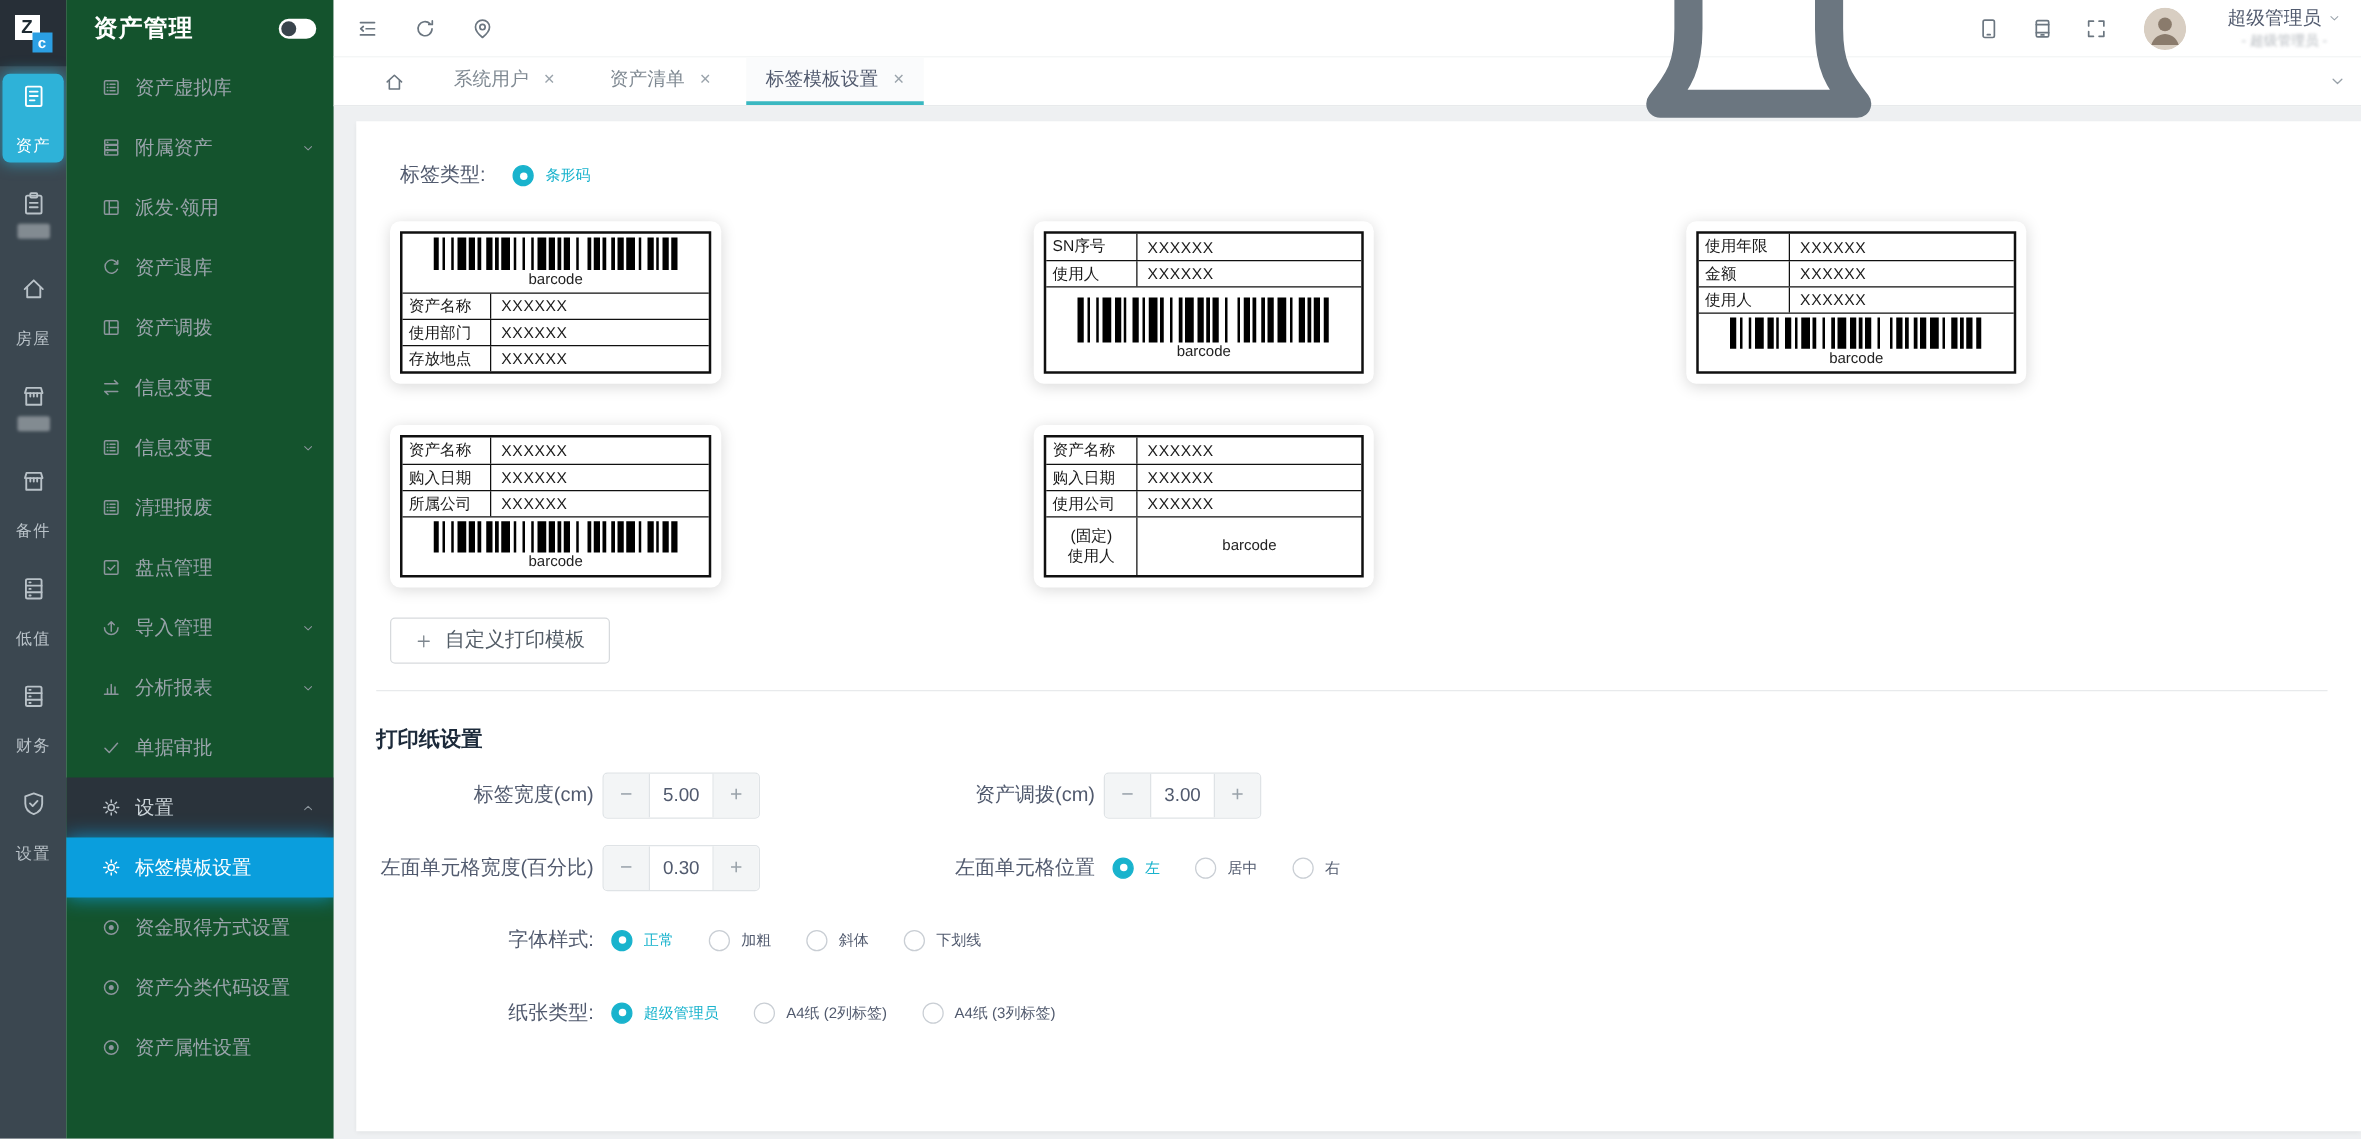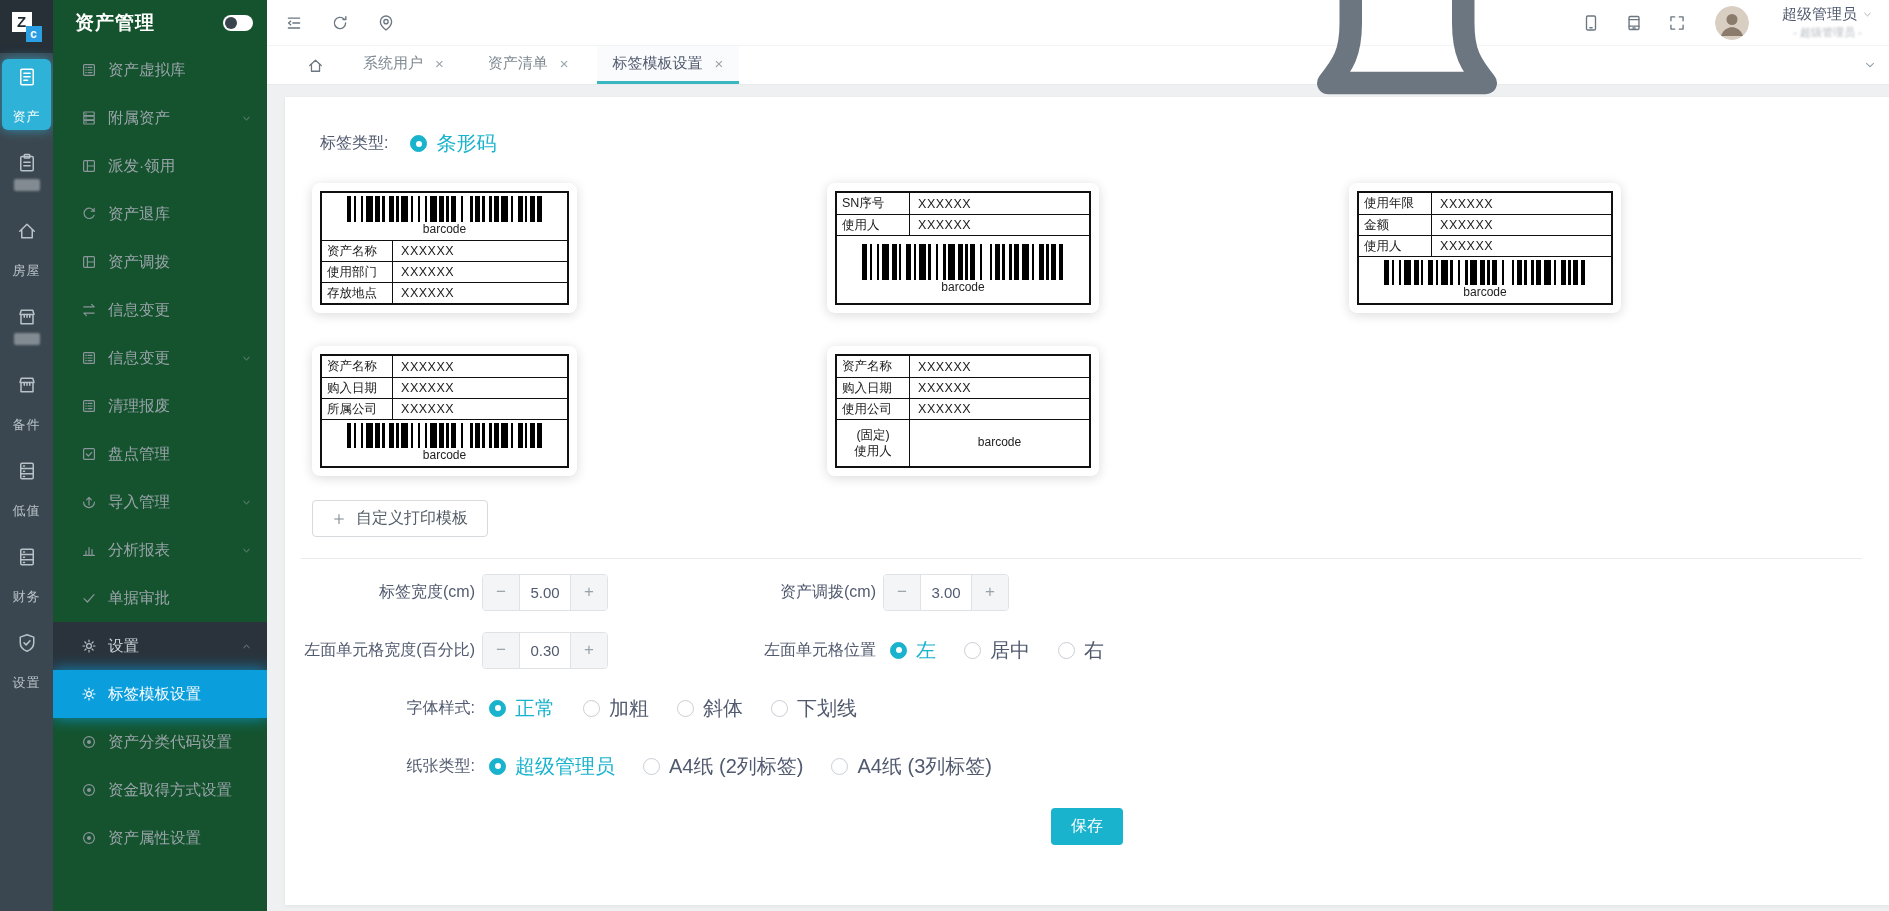--- a/index.html
+++ b/index.html
@@ -68,21 +68,21 @@
 
   .content-wrap{flex:1;padding:12px 0 6px 18px;min-height:0}
   .card-panel{background:#fff;height:100%;box-shadow:0 1px 4px rgba(0,0,0,.06);overflow:hidden;position:relative}
 
   .ltrow{margin:33px 0 0 35px;display:flex;align-items:center}
   .lt-label{font-size:16px;color:#515a6e;margin-right:22px}
   .opt{display:flex;align-items:center;margin-right:30px;cursor:pointer}
   .radio{width:17px;height:17px;border-radius:50%;border:1px solid #c9ced4;background:#fff;display:inline-block;flex-shrink:0;position:relative}
   .radio.sel{background:var(--accent);border-color:var(--accent)}
   .radio.sel::after{content:"";position:absolute;left:50%;top:50%;width:6px;height:6px;border-radius:50%;background:#fff;transform:translate(-50%,-50%)}
-  .ropt{margin-left:9px;font-size:20px;color:#515a6e}
+  .ropt{margin-left:9px;font-size:12px;color:#515a6e}
   .ropt.sel{color:var(--accent)}
 
   
   .tgrid{display:grid;grid-template-columns:265px 272px 272px;column-gap:250px;row-gap:33px;margin:26px 0 0 27px}
   .tcard{height:130px;background:#fff;border-radius:8px;box-shadow:0 2px 12px rgba(0,0,0,.15);padding:8px;cursor:pointer}
   .ttpl{border:2px solid #101010;height:100%;display:flex;flex-direction:column;font-size:12.5px;color:#1a1a1a;background:#fff}
   .bc-block{flex:1;display:flex;flex-direction:column;align-items:center;justify-content:center;min-height:0;padding:3px 0 2px}
   .bc-block.bordered{border-top:1px solid #101010}
   .bars{width:80%;flex:1;max-height:36px;display:flex;align-items:stretch}
   .bars i{display:block;height:100%}
@@ -354,30 +354,30 @@
           </span>
         <span class="mlabel">标签模板设置</span>
       </div>
       <div class="mi sub">
         <span class="mic">
             <svg viewBox="0 0 16 16" fill="none" stroke="currentColor" stroke-width="1.2" stroke-linecap="round" stroke-linejoin="round">
               <circle cx="8" cy="8" r="5.4"></circle>
               <circle cx="8" cy="8" r="2" fill="currentColor" stroke="none"></circle>
             </svg>
           </span>
-        <span class="mlabel">资产分类代码设置</span>
+        <span class="mlabel">资金取得方式设置</span>
       </div>
       <div class="mi sub">
         <span class="mic">
             <svg viewBox="0 0 16 16" fill="none" stroke="currentColor" stroke-width="1.2" stroke-linecap="round" stroke-linejoin="round">
               <circle cx="8" cy="8" r="5.4"></circle>
               <circle cx="8" cy="8" r="2" fill="currentColor" stroke="none"></circle>
             </svg>
           </span>
-        <span class="mlabel">资金取得方式设置</span>
+        <span class="mlabel">资产分类代码设置</span>
       </div>
       <div class="mi sub">
         <span class="mic">
             <svg viewBox="0 0 16 16" fill="none" stroke="currentColor" stroke-width="1.2" stroke-linecap="round" stroke-linejoin="round">
               <circle cx="8" cy="8" r="5.4"></circle>
               <circle cx="8" cy="8" r="2" fill="currentColor" stroke="none"></circle>
             </svg>
           </span>
         <span class="mlabel">资产属性设置</span>
       </div>
@@ -884,20 +884,21 @@
           <span class="plus">
               <svg viewBox="0 0 16 16" fill="none" stroke="currentColor" stroke-width="1.2" stroke-linecap="round" stroke-linejoin="round">
                 <path d="M8 3v10M3 8h10"></path>
               </svg>
             </span>
           <span>自定义打印模板</span>
         </button>
 
         <div class="divider"></div>
 
+        <h3 class="ph">打印纸设置</h3>
 
         <div class="frow first">
           <span class="flabel">标签宽度(cm)</span>
           <span class="stepper">
             <span class="stepbtn">−</span>
             <span class="stepval">5.00</span>
             <span class="stepbtn">+</span>
           </span>
           <span class="flabel2">资产调拨(cm)</span>
           <span class="stepper">
@@ -964,20 +965,17 @@
               <span class="radio"></span>
               <span class="ropt">A4纸 (2列标签)</span>
             </span>
             <span class="opt">
               <span class="radio"></span>
               <span class="ropt">A4纸 (3列标签)</span>
             </span>
           </span>
         </div>
 
-        <div class="saverow">
-          <button class="save">保存</button>
-        </div>
 
       </div>
     </div>
   </div>
 </div>
 
 </body></html>

